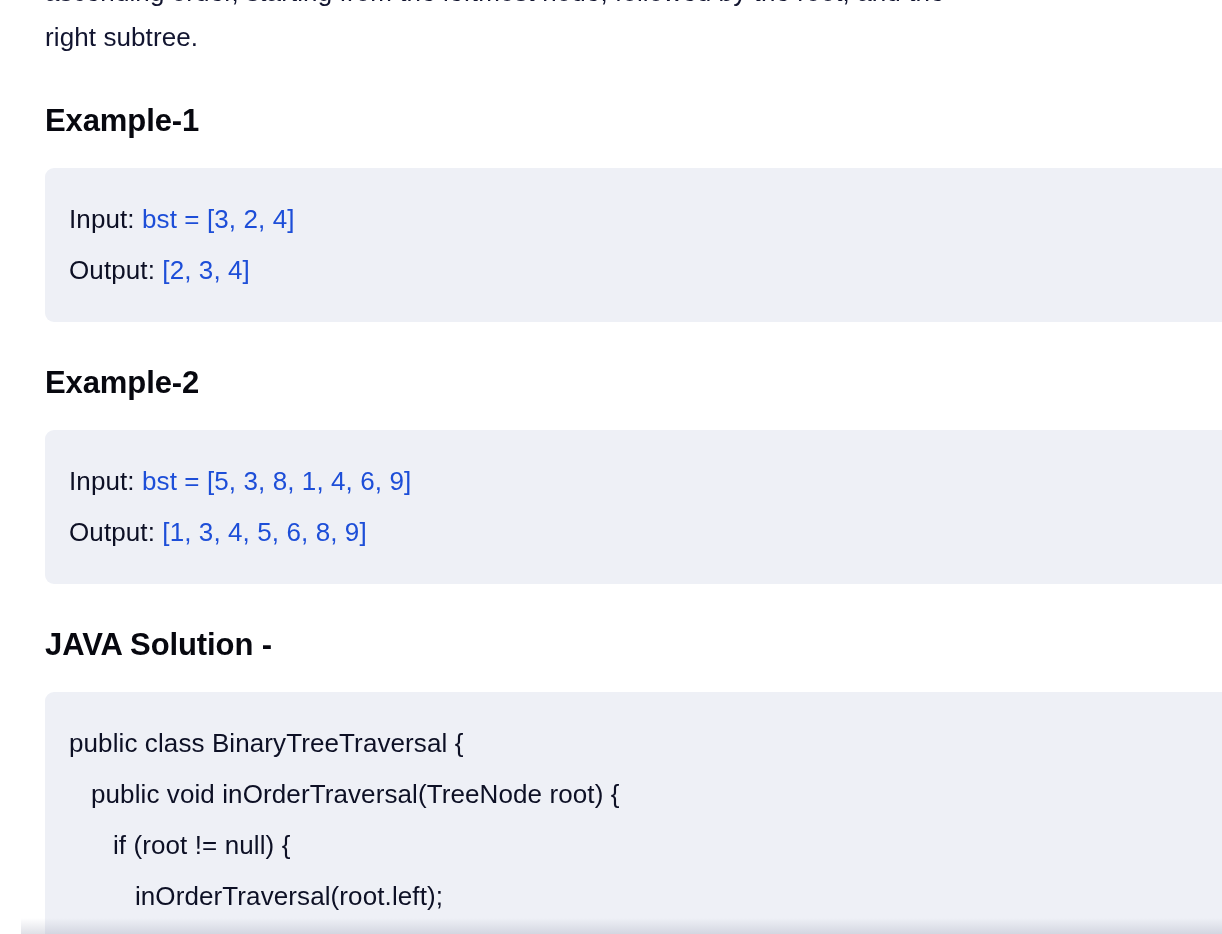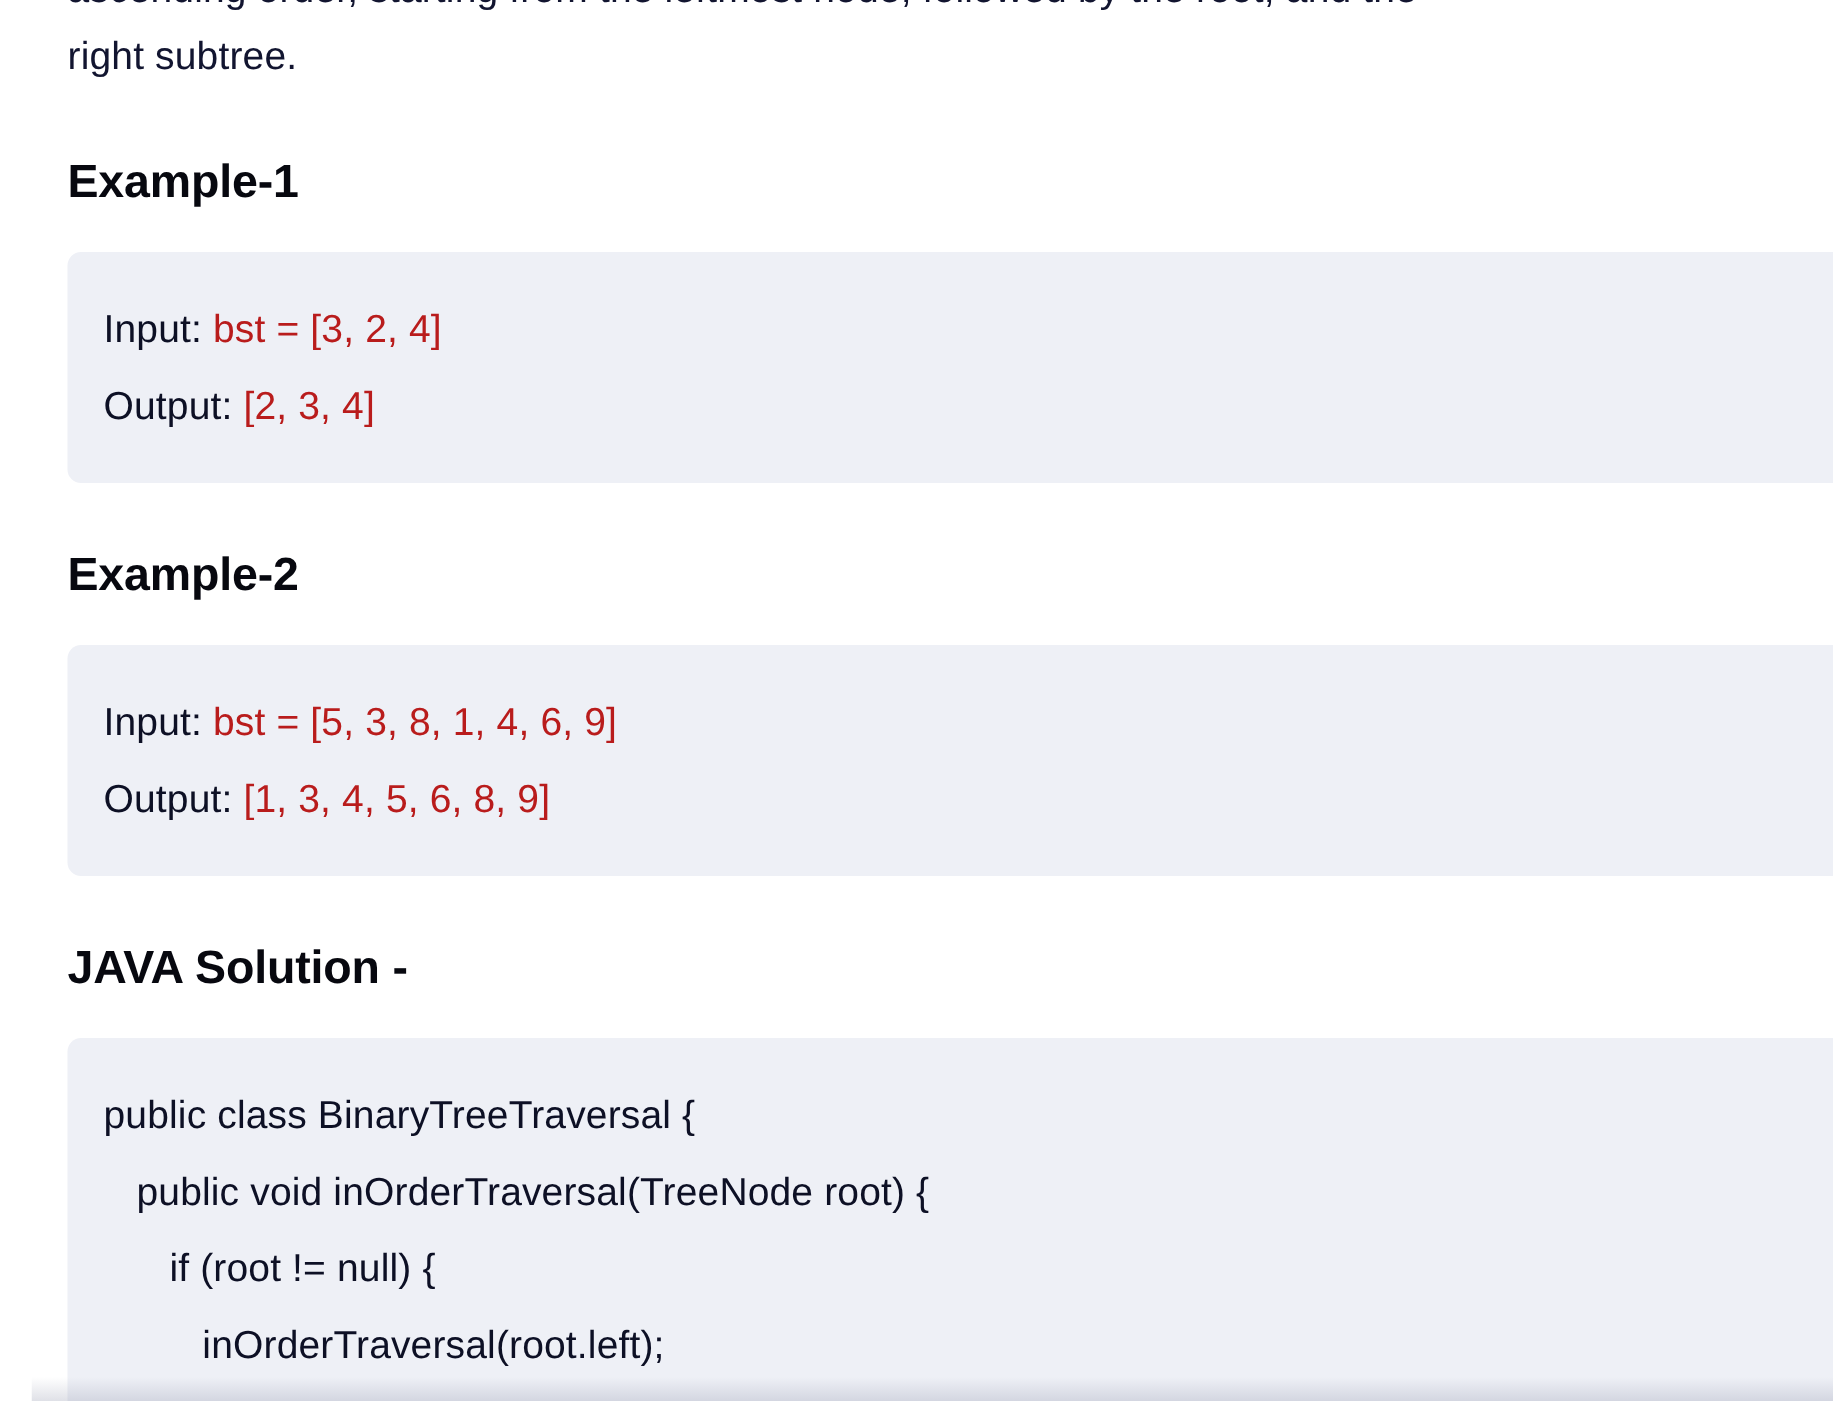--- a/index.html
+++ b/index.html
@@ -62,21 +62,21 @@
     width: 1320px;
   }
   .code-line {
     font-size: 26px;
     line-height: 51px;
     color: #0d1025;
     white-space: pre;
     letter-spacing: 0.1px;
   }
   .code-line .val {
-    color: #b91c1c;
+    color: #1d4ed8;
   }
 
   
   .code-block.java .code-line {
     line-height: 51px;
   }
 
   
   .bottom-fade {
     position: absolute;

